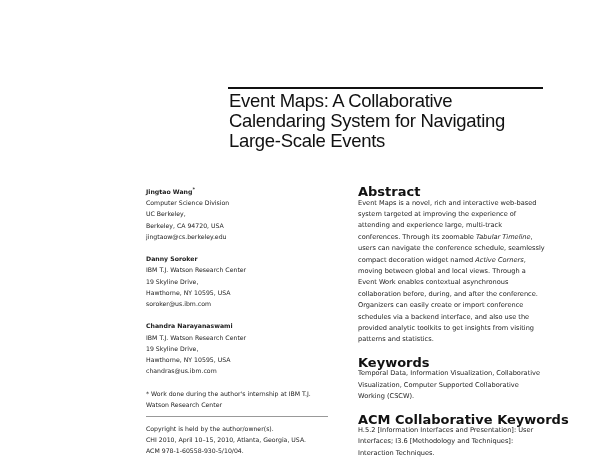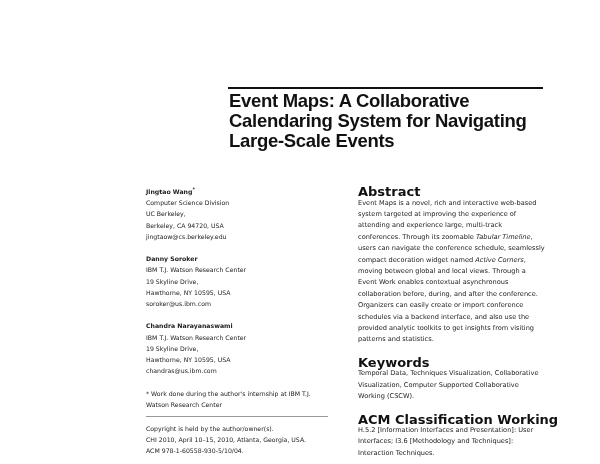--- a/index.html
+++ b/index.html
@@ -1,18 +1,18 @@
 <!DOCTYPE html>
 <html><head>
 <meta charset="utf-8">
 <style>
   html, body { margin:0; padding:0; background:#ffffff; }
   body { width:600px; height:464px; position:relative; overflow:hidden; font-family:"DejaVu Sans", sans-serif; color:#111; }
   .top-rule { position:absolute; left:228px; top:87px; width:315px; height:2px; background:#111; }
-  .title { position:absolute; left:229px; top:91px; width:370px; font-family:"Liberation Sans", sans-serif; font-weight:bold; font-size:18.5px; line-height:20px; letter-spacing:-0.3px; color:#111; }
+  .title { position:absolute; left:229px; top:91px; width:370px; font-family:"Liberation Sans", sans-serif; font-weight:normal; font-size:18.5px; line-height:20px; letter-spacing:-0.3px; color:#111; }
   .title div { white-space:nowrap; }
   .left-col { position:absolute; left:146px; top:186px; width:200px; font-size:6.2px; line-height:11.2px; color:#222; }
   .author-block { margin-bottom:11.2px; }
   .author-name { font-weight:bold; }
   .author-name sup { font-size:5px; vertical-align:top; position:relative; top:-2px; }
   .footnote { margin-top:0; }
   .divider { width:182px; height:1px; background:#999; margin:6px 0 6px 0; }
   .right-col { position:absolute; left:358px; top:186px; width:220px; font-size:6.6px; line-height:11.4px; color:#222; }
   .sec-head { font-weight:bold; font-size:13px; line-height:11.5px; color:#111; }
   .sec-body { margin-bottom:11px; }
@@ -77,24 +77,24 @@
     <div class="line">Event Work enables contextual asynchronous</div>
     <div class="line">collaboration before, during, and after the conference.</div>
     <div class="line">Organizers can easily create or import conference</div>
     <div class="line">schedules via a backend interface, and also use the</div>
     <div class="line">provided analytic toolkits to get insights from visiting</div>
     <div class="line">patterns and statistics.</div>
   </div>
 
   <div class="sec-head">Keywords</div>
   <div class="sec-body">
-    <div class="line">Temporal Data, Techniques Visualization, Collaborative</div>
+    <div class="line">Temporal Data, Information Visualization, Collaborative</div>
     <div class="line">Visualization, Computer Supported Collaborative</div>
     <div class="line">Working (CSCW).</div>
   </div>
 
-  <div class="sec-head">ACM Classification Working</div>
+  <div class="sec-head">ACM Collaborative Keywords</div>
   <div class="sec-body">
     <div class="line">H.5.2 [Information Interfaces and Presentation]: User</div>
     <div class="line">Interfaces; I3.6 [Methodology and Techniques]:</div>
     <div class="line">Interaction Techniques.</div>
   </div>
 </div>
 
 </body></html>

